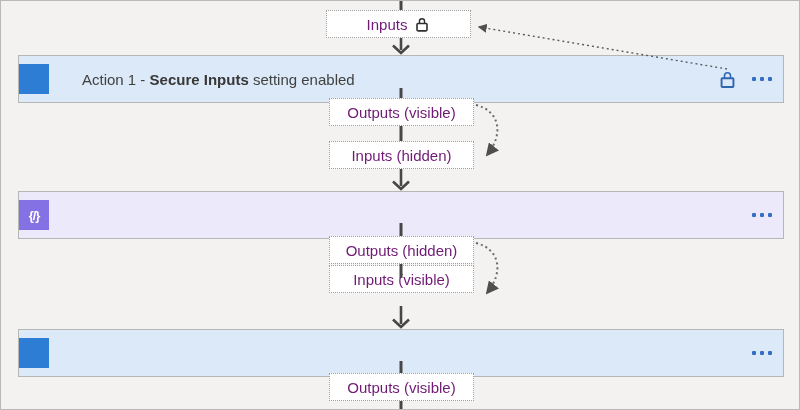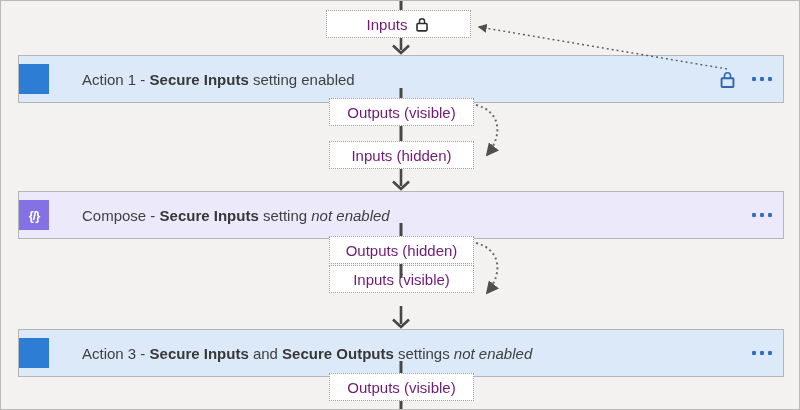--- a/index.html
+++ b/index.html
@@ -100,41 +100,39 @@
   </div>
 
   <div class="flow-box" style="top:140px;">
     <span>Inputs (hidden)</span>
   </div>
 
   <div class="bar bar-purple" style="top:190px;">
     <div class="bar-icon icon-purple">
         <span>{/}</span>
       </div>
-    <div class="bar-label"><span>Compose - </span><b>Secure Inputs</b><span> setting </span><span class="it">not enabled</span></div>
     <div class="bar-right">
       <div class="dots">
           <span></span>
           <span></span>
           <span></span>
         </div>
     </div>
   </div>
 
   <div class="flow-box" style="top:235px;justify-content:center;">
     <span>Outputs (hidden)</span>
   </div>
 
   <div class="flow-box" style="top:264px;">
     <span>Inputs (visible)</span>
   </div>
 
   <div class="bar bar-blue" style="top:328px;">
     <div class="bar-icon icon-blue"></div>
-    <div class="bar-label"><span>Action 3 - </span><b>Secure Inputs</b><span> and </span><b>Secure Outputs</b><span> settings </span><span class="it">not enabled</span></div>
     <div class="bar-right">
       <div class="dots">
           <span></span>
           <span></span>
           <span></span>
         </div>
     </div>
   </div>
 
   <div class="flow-box" style="top:372px;">

